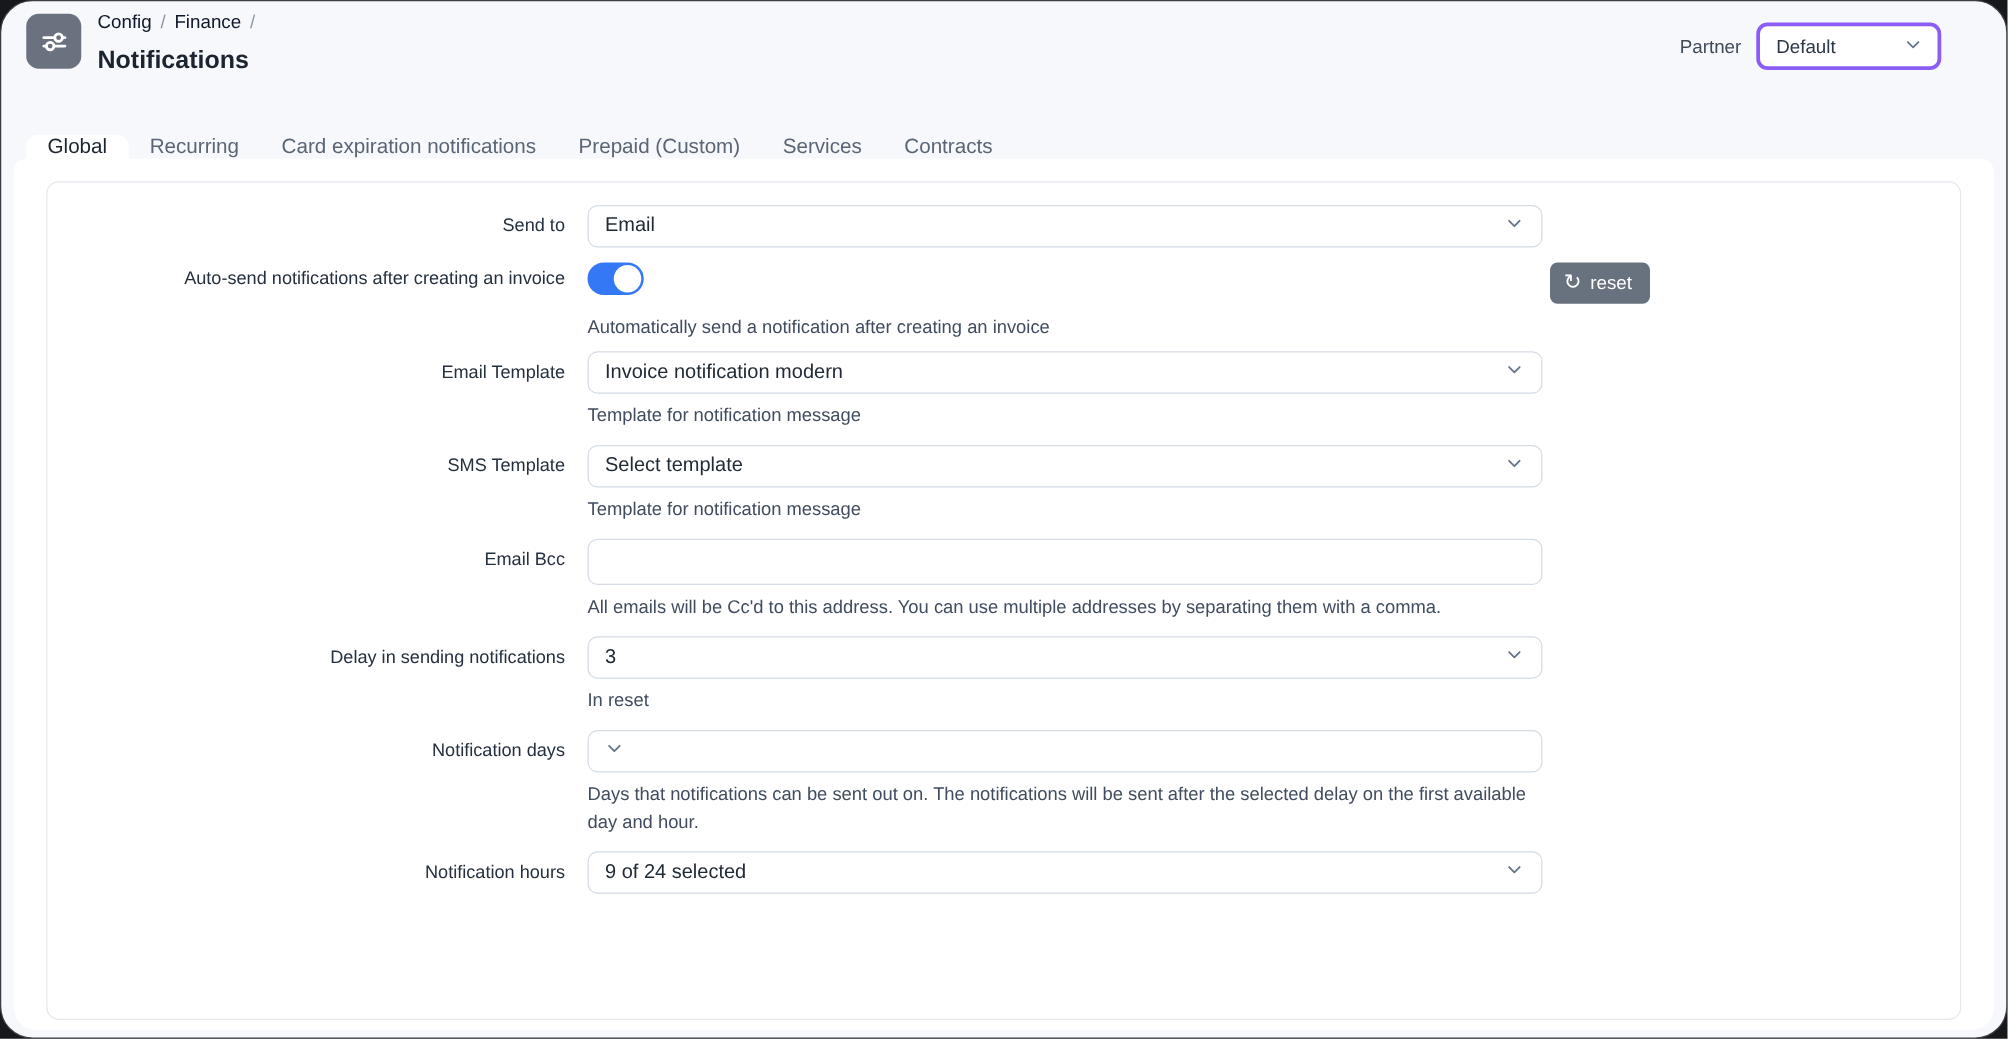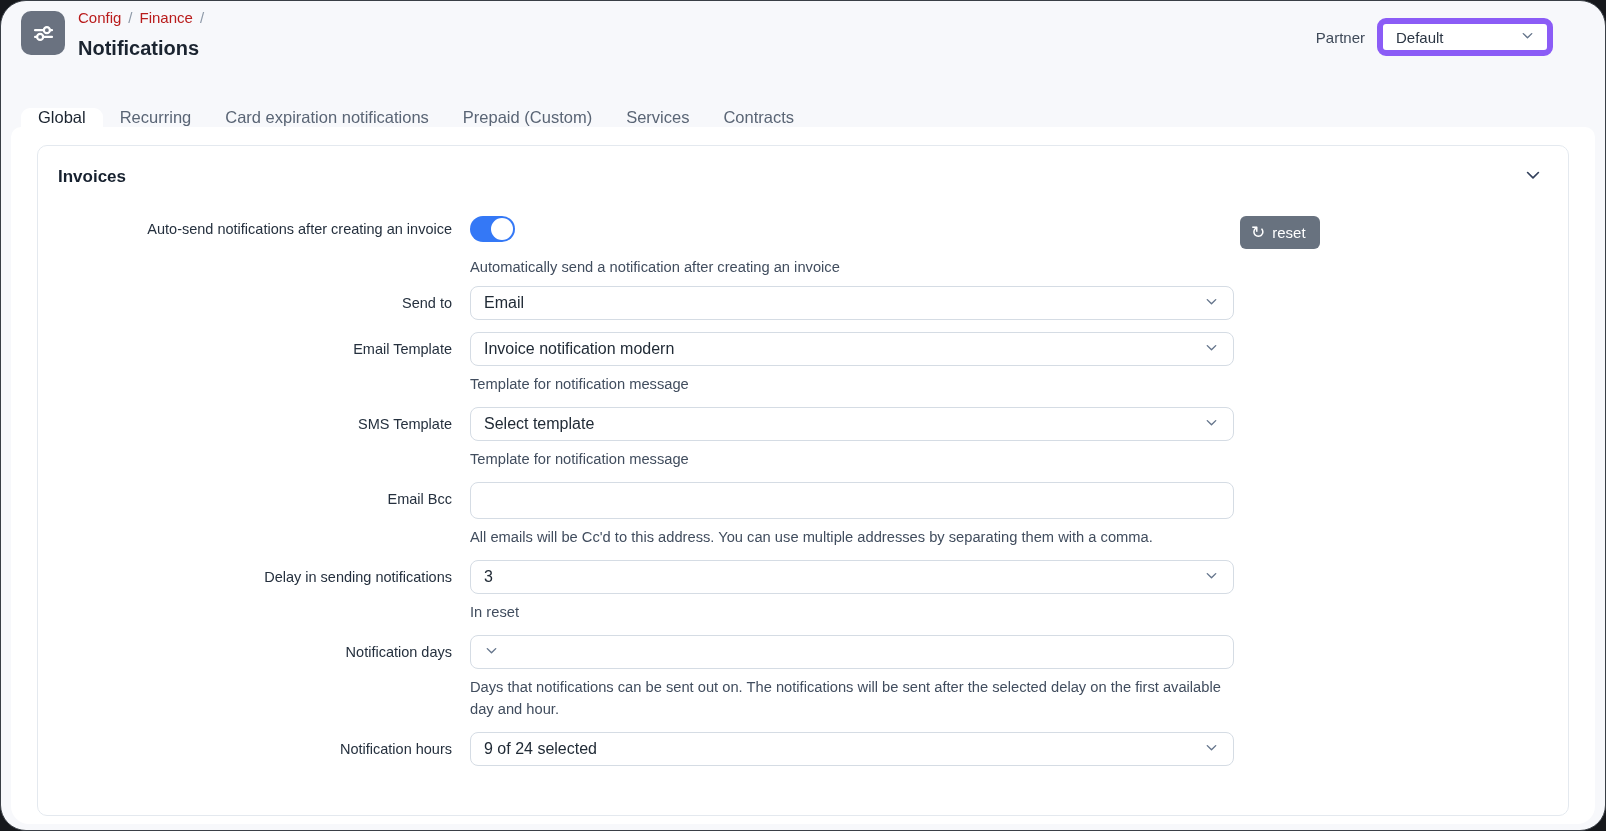--- a/index.html
+++ b/index.html
@@ -25,34 +25,34 @@
     width: 44px; height: 44px;
     background: #6a7280;
     border-radius: 10px;
     display: flex; align-items: center; justify-content: center;
   }
   .breadcrumb {
     position: absolute; left: 77px; top: 8px;
     font-size: 15px; color: #8e99a8;
     display: flex; gap: 7px; align-items: center;
   }
-  .breadcrumb a { color: #b91c1c; text-decoration: none; cursor: pointer; }
+  .breadcrumb a { color: #0f172a; text-decoration: none; cursor: pointer; }
   .page-title {
     position: absolute; left: 77px; top: 36px;
     font-size: 20px; font-weight: bold; color: #1b2430;
   }
   .partner-wrap {
     position: absolute; right: 52px; top: 17px;
     display: flex; align-items: center; gap: 12px;
   }
   .partner-label { font-size: 15px; color: #3f4a59; margin-left: 48px; }
   .partner-select {
-    width: 176px; height: 38px;
-    background: #fff;
-    border: 6px solid #8b5cf6;
+    width: 148px; height: 38px;
+    background: #fff;
+    border: 3px solid #8b5cf6;
     border-radius: 9px;
     display: flex; align-items: center; justify-content: space-between;
     padding: 0 12px 0 13px;
     font-size: 15px; color: #2c3644;
     cursor: pointer;
   }
 
   
   .tabbar {
     position: absolute; left: 20px; top: 97px; height: 38px;
@@ -197,58 +197,48 @@
     <div class="tab">Recurring</div>
     <div class="tab">Card expiration notifications</div>
     <div class="tab">Prepaid (Custom)</div>
     <div class="tab">Services</div>
     <div class="tab">Contracts</div>
   </div>
 
   <div class="panel">
     <div class="card">
 
-      <div class="card-header">
-        <span class="card-title">Invoices</span>
-        <span class="collapse-btn">
-          <span>
-            <svg width="18" height="18" viewBox="0 0 16 16">
-                <path d="M3.2 5.8L8 10.6l4.8-4.8" fill="none" stroke="#33415c" stroke-width="1.5" stroke-linecap="round" stroke-linejoin="round"></path>
-              </svg>
-          </span>
-        </span>
+
+      <div class="row">
+        <div class="row-label">Send to</div>
+        <div class="row-control">
+          <div class="select-box">
+            <span>Email</span>
+            <span class="chev">
+              <svg width="15" height="15" viewBox="0 0 16 16">
+                  <path d="M3.5 6l4.5 4.5L12.5 6" fill="none" stroke="#64748b" stroke-width="1.5" stroke-linecap="round" stroke-linejoin="round"></path>
+                </svg>
+            </span>
+          </div>
+        </div>
       </div>
 
       <div class="row toggle-row">
         <div class="row-label">Auto-send notifications after creating an invoice</div>
         <div class="row-control">
           <span class="toggle"><span class="knob"></span></span>
           <div class="help">Automatically send a notification after creating an invoice</div>
         </div>
         <button class="reset-btn">
           <span class="refresh-glyph">↻</span>
           <span>reset</span>
         </button>
       </div>
 
       <div class="row">
-        <div class="row-label">Send to</div>
-        <div class="row-control">
-          <div class="select-box">
-            <span>Email</span>
-            <span class="chev">
-              <svg width="15" height="15" viewBox="0 0 16 16">
-                  <path d="M3.5 6l4.5 4.5L12.5 6" fill="none" stroke="#64748b" stroke-width="1.5" stroke-linecap="round" stroke-linejoin="round"></path>
-                </svg>
-            </span>
-          </div>
-        </div>
-      </div>
-
-      <div class="row">
         <div class="row-label">Email Template</div>
         <div class="row-control">
           <div class="select-box">
             <span>Invoice notification modern</span>
             <span class="chev">
               <svg width="15" height="15" viewBox="0 0 16 16">
                   <path d="M3.5 6l4.5 4.5L12.5 6" fill="none" stroke="#64748b" stroke-width="1.5" stroke-linecap="round" stroke-linejoin="round"></path>
                 </svg>
             </span>
           </div>

